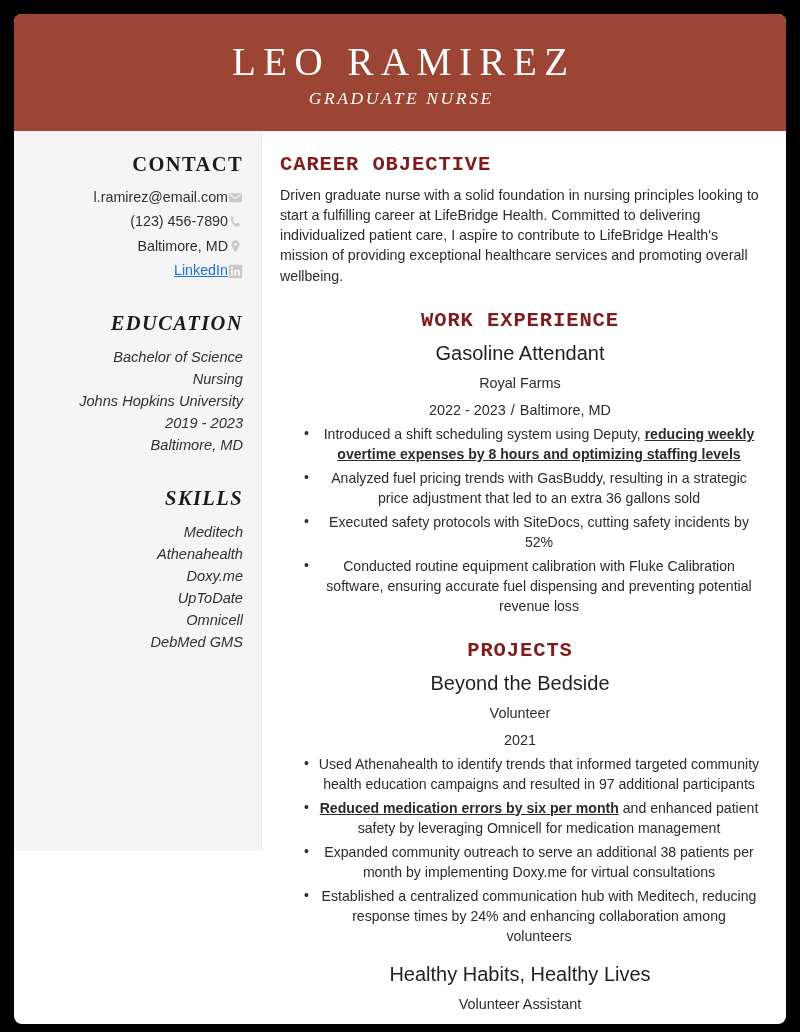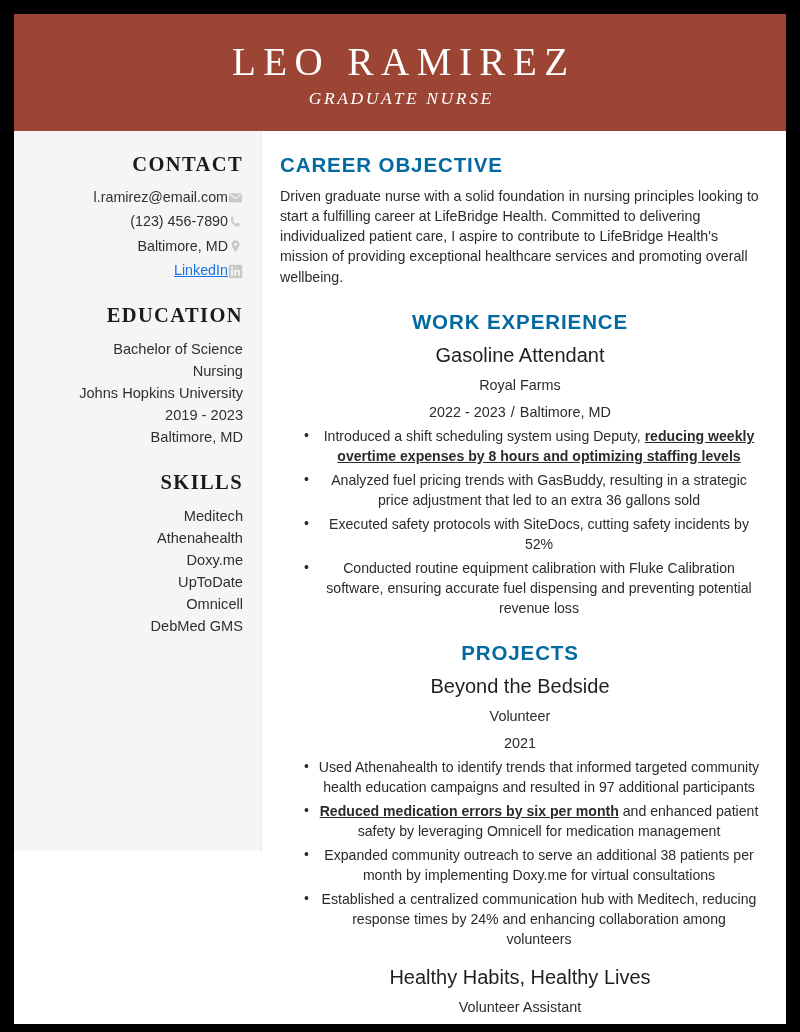--- a/index.html
+++ b/index.html
@@ -15,20 +15,21 @@
   }
 
   #resume-page {
     position: absolute;
     left: 14px;
     top: 14px;
     width: 772px;
     height: 1010px;
     background: #ffffff;
     overflow: hidden;
+    border-radius: 8px;
   }
 
   
   #header-banner {
     background: #9d4534;
     height: 117px;
     width: 100%;
     display: flex;
     flex-direction: column;
     align-items: center;
@@ -79,21 +80,21 @@
   
   .side-heading {
     font-family: "Liberation Serif", serif;
     font-weight: bold;
     font-size: 20.5px;
     letter-spacing: 1.4px;
     color: #1b1b1b;
     text-align: right;
     margin: 0 0 11px 0;
   }
-  .side-section + .side-section { margin-top: 22px; }
+  .side-section + .side-section { margin-top: 30px; font-style: italic; }
 
   .contact-row {
     display: flex;
     align-items: center;
     justify-content: flex-end;
     margin-bottom: 3px;
   }
   .contact-text {
     font-size: 14.3px;
     color: #2f2f2f;
@@ -116,25 +117,25 @@
 
   .side-line {
     font-size: 14.6px;
     color: #2f2f2f;
     text-align: right;
     line-height: 1.52;
   }
 
   
   .main-heading {
-    font-family: Liberation Sans, sans-serif;
+    font-family: Liberation Mono, monospace;
     font-weight: bold;
     font-size: 20.5px;
     letter-spacing: 0.9px;
-    color: #0369a1;
+    color: #7f1d1d;
     margin: 0 0 9px 0;
   }
   .main-section + .main-section { margin-top: 23px; text-align: center; }
 
   .objective-text {
     font-size: 14.2px;
     color: #2b2b2b;
     line-height: 1.42;
     margin: 0;
   }

